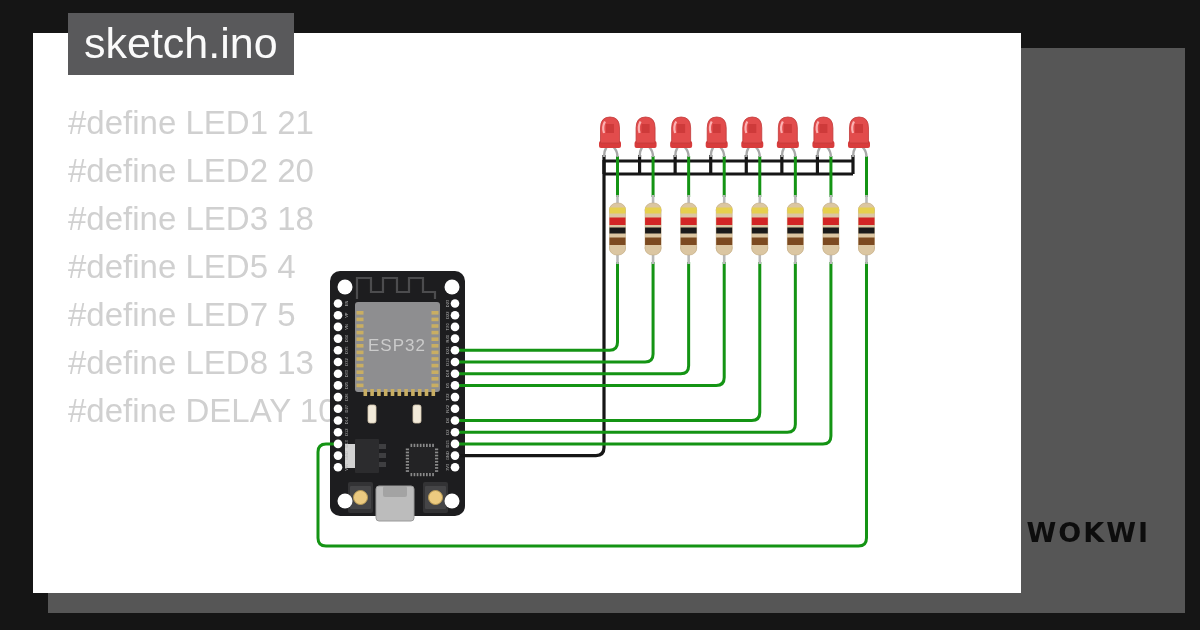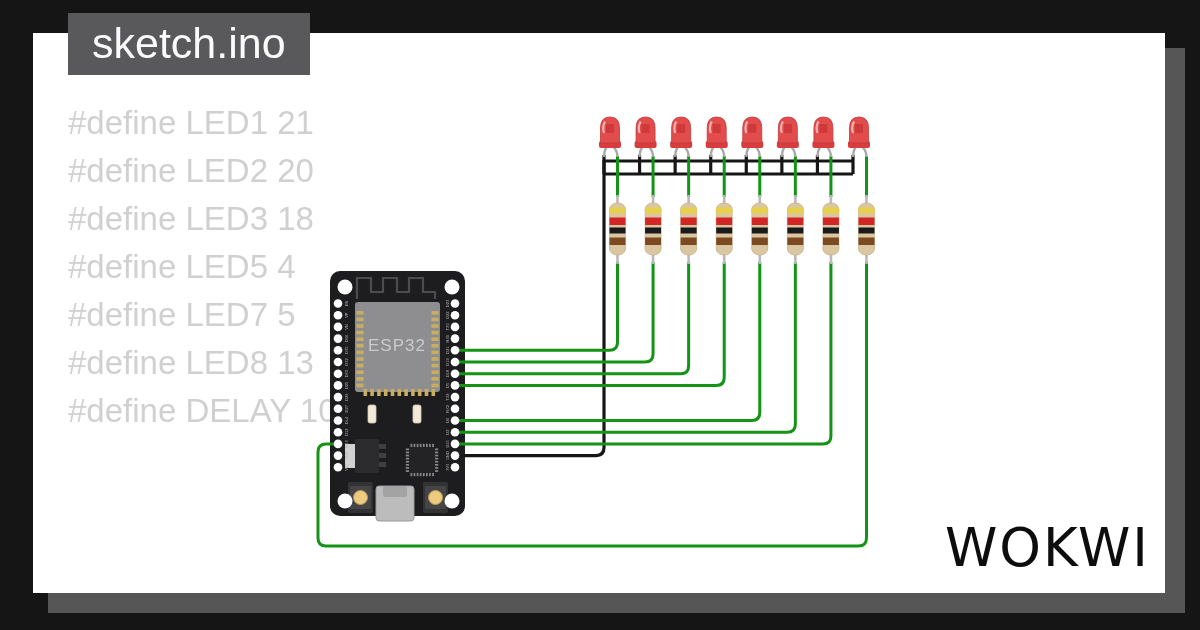--- a/index.html
+++ b/index.html
@@ -1,28 +1,28 @@
 <!DOCTYPE html>
 <html><head>
 <meta charset="utf-8">
 <style>
   html,body{margin:0;padding:0;background:#151515;}
   .stage{position:relative;width:1200px;height:630px;overflow:hidden;
          font-family:"Liberation Sans",sans-serif;background:#151515;}
   .stage *{box-sizing:border-box;}
   .shadow{position:absolute;left:48px;top:48px;width:1137px;height:565px;background:#565656;}
-  .card{position:absolute;left:33px;top:33px;width:1132px;height:560px;background:#ffffff;overflow:hidden;}
+  .card{position:absolute;left:33px;top:33px;width:988px;height:560px;background:#ffffff;overflow:hidden;}
   .code{position:absolute;left:35px;top:66px;font-size:33px;line-height:48px;
         color:#d0d0d0;white-space:pre;font-family:"Liberation Sans",sans-serif;}
   .code-partial{position:absolute;left:35px;top:553px;font-size:33px;line-height:48px;
         color:#c9c9c9;white-space:pre;}
-  .title-tab{position:absolute;left:68px;top:13px;height:62px;padding:0 24px;background:#59595b;
+  .title-tab{position:absolute;left:68px;top:13px;height:62px;padding:0 16px;background:#59595b;
         color:#fafafa;font-size:43px;line-height:60px;white-space:nowrap;}
   .logo{position:absolute;right:50px;top:517px;font-family:"DejaVu Sans",sans-serif;
-        font-weight:400;font-size:53px;letter-spacing:2px;color:#0d0d0d;text-align:right;}
+        font-weight:700;font-size:27px;letter-spacing:2px;color:#0d0d0d;text-align:right;}
   svg.circuit{position:absolute;left:0;top:0;pointer-events:none;}
 </style>
 </head>
 <body>
 
 <div class="stage">
   <div class="shadow"></div>
 
   <div class="card">
     <div class="code" id="code-block"><div>#define LED1 21</div><div>#define LED2 20</div><div>#define LED3 18</div><div>#define LED5 4</div><div>#define LED7 5</div><div>#define LED8 13</div><div>#define DELAY 100</div></div>

